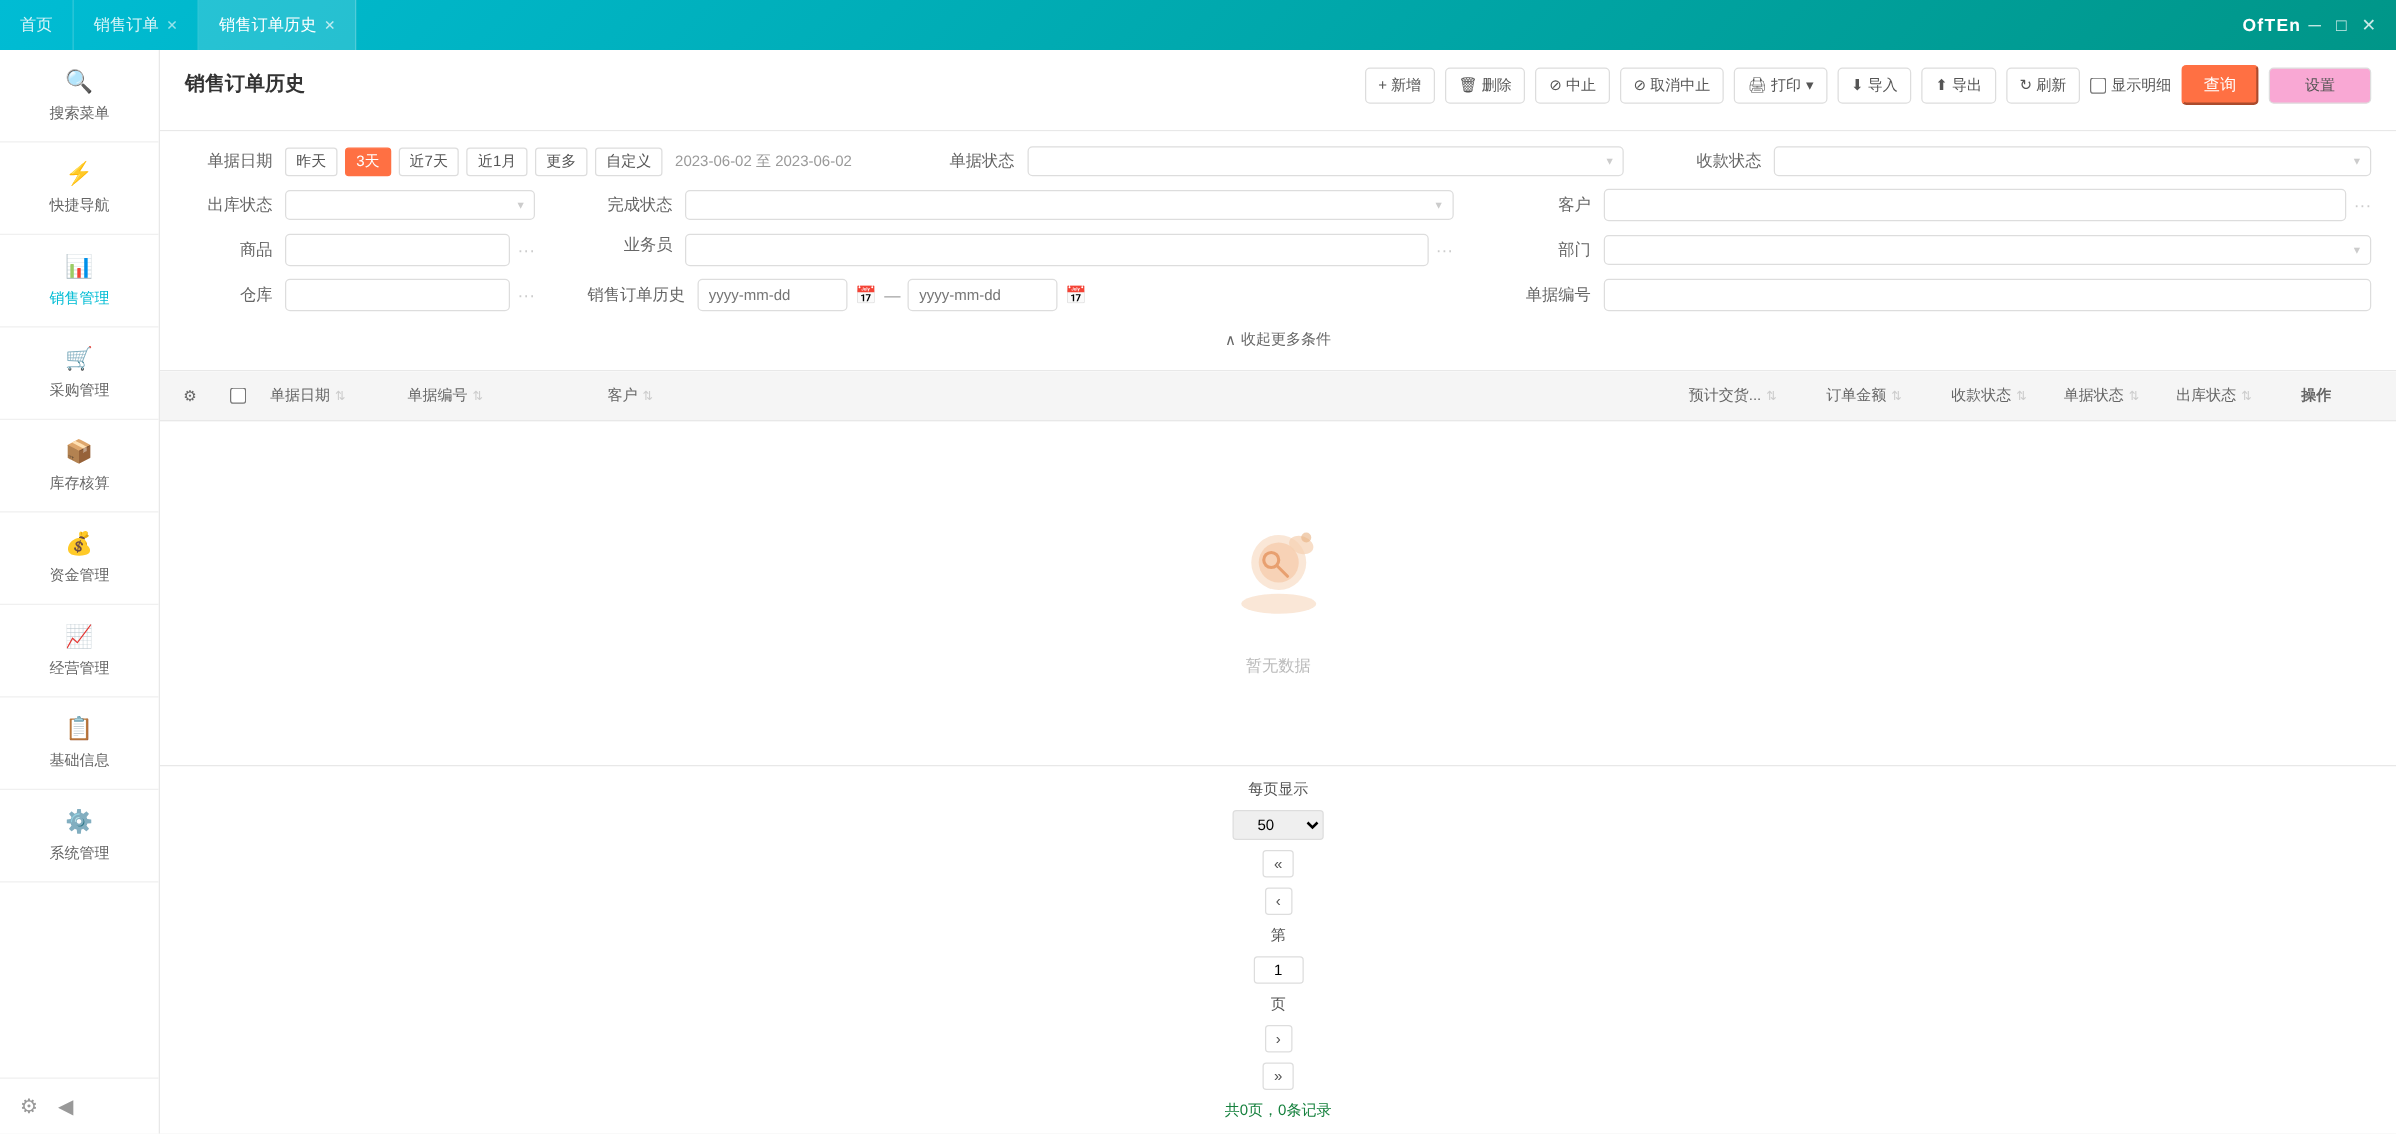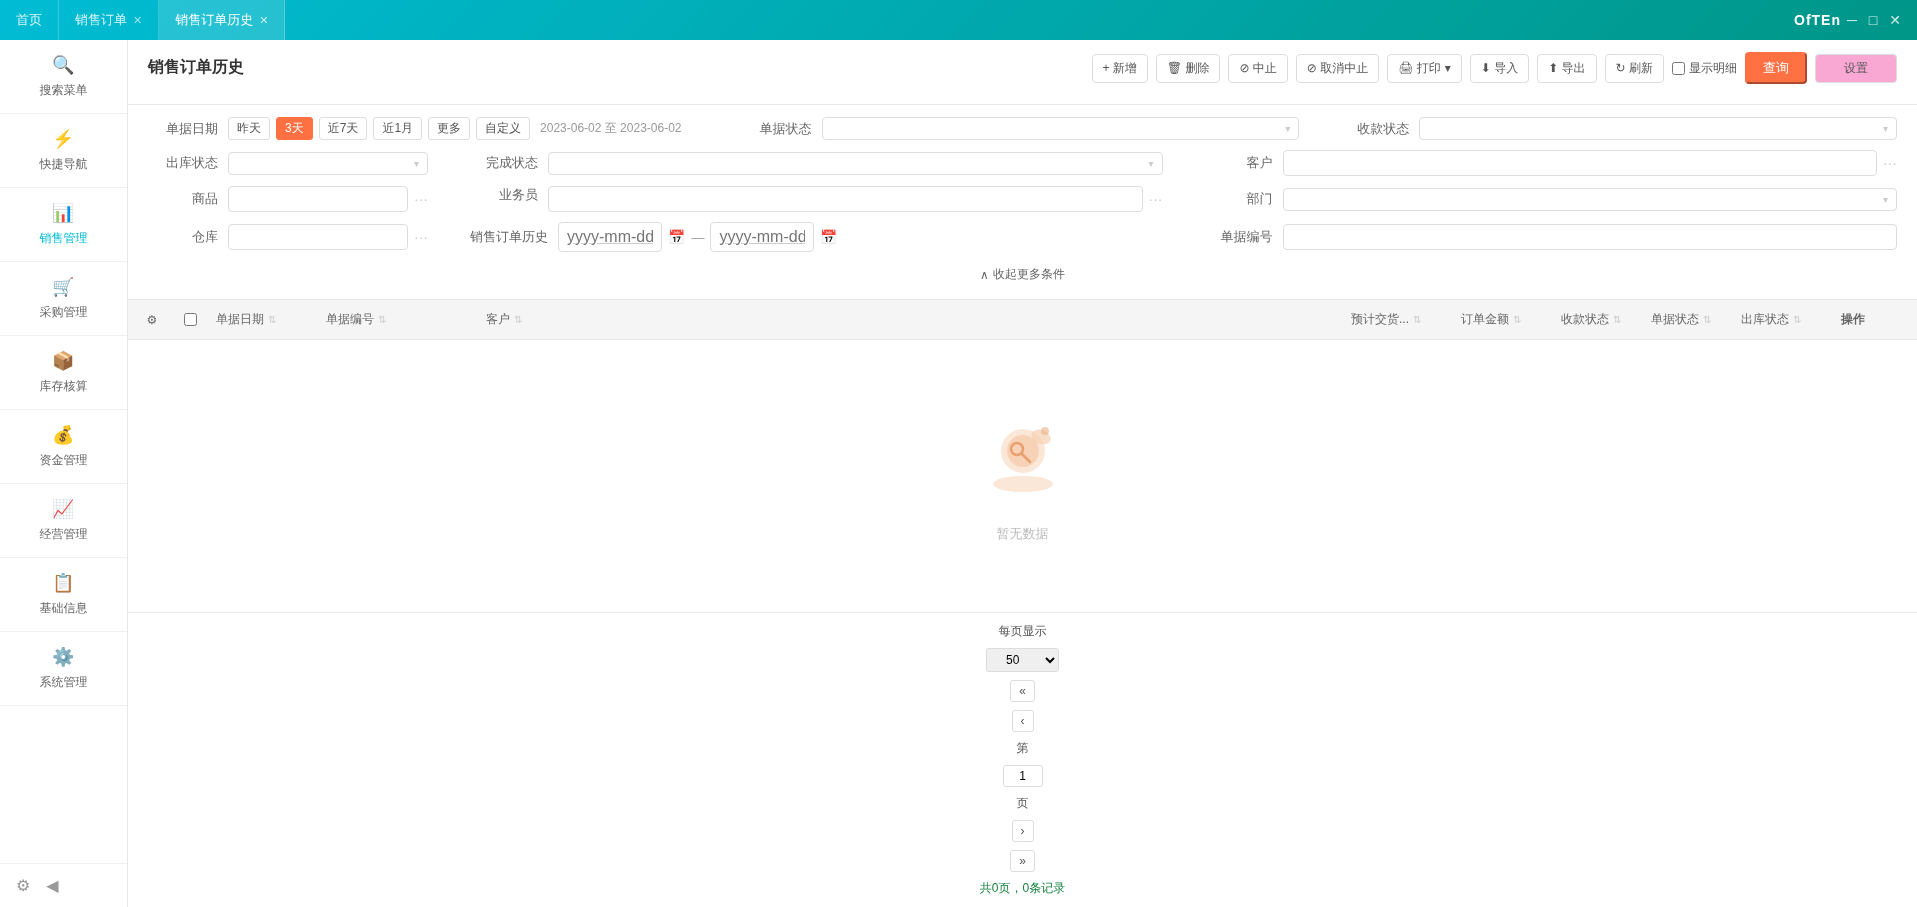--- a/index.html
+++ b/index.html
@@ -238,24 +238,23 @@
     .date-input-group {
       display: flex;
       align-items: center;
       gap: 6px;
       flex: 1;
     }
     .date-input {
       border: 1px solid #ddd;
       border-radius: 4px;
       padding: 5px 8px;
-      font-size: 16px;
+      font-size: 12px;
       color: #ccc;
-      width: 104px;
-      text-decoration: underline;
+      width: 120px;
     }
     .calendar-icon { color: #ccc; font-size: 14px; cursor: pointer; }
     .dash { color: #999; }
     .collapse-row {
       display: flex;
       justify-content: center;
       padding: 4px 0;
       cursor: pointer;
       color: #666;
       font-size: 12px;

